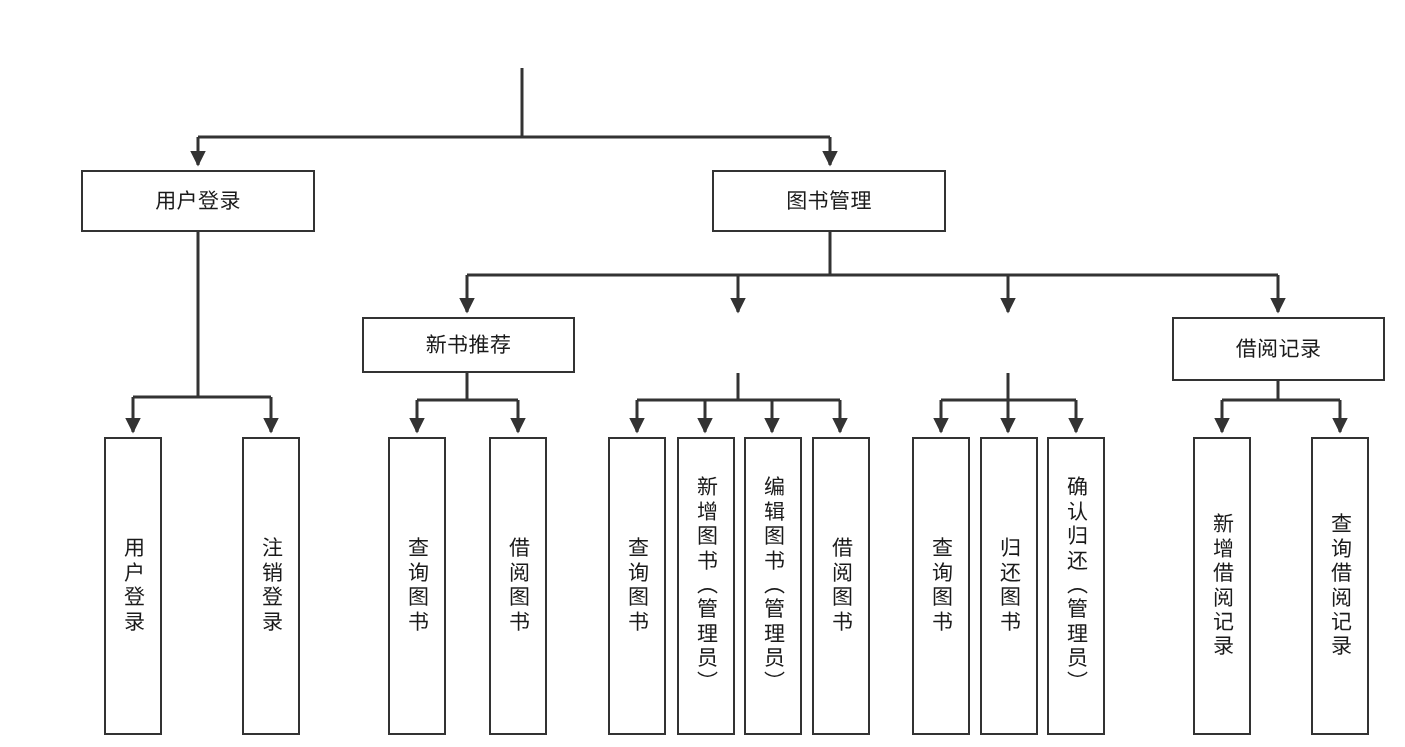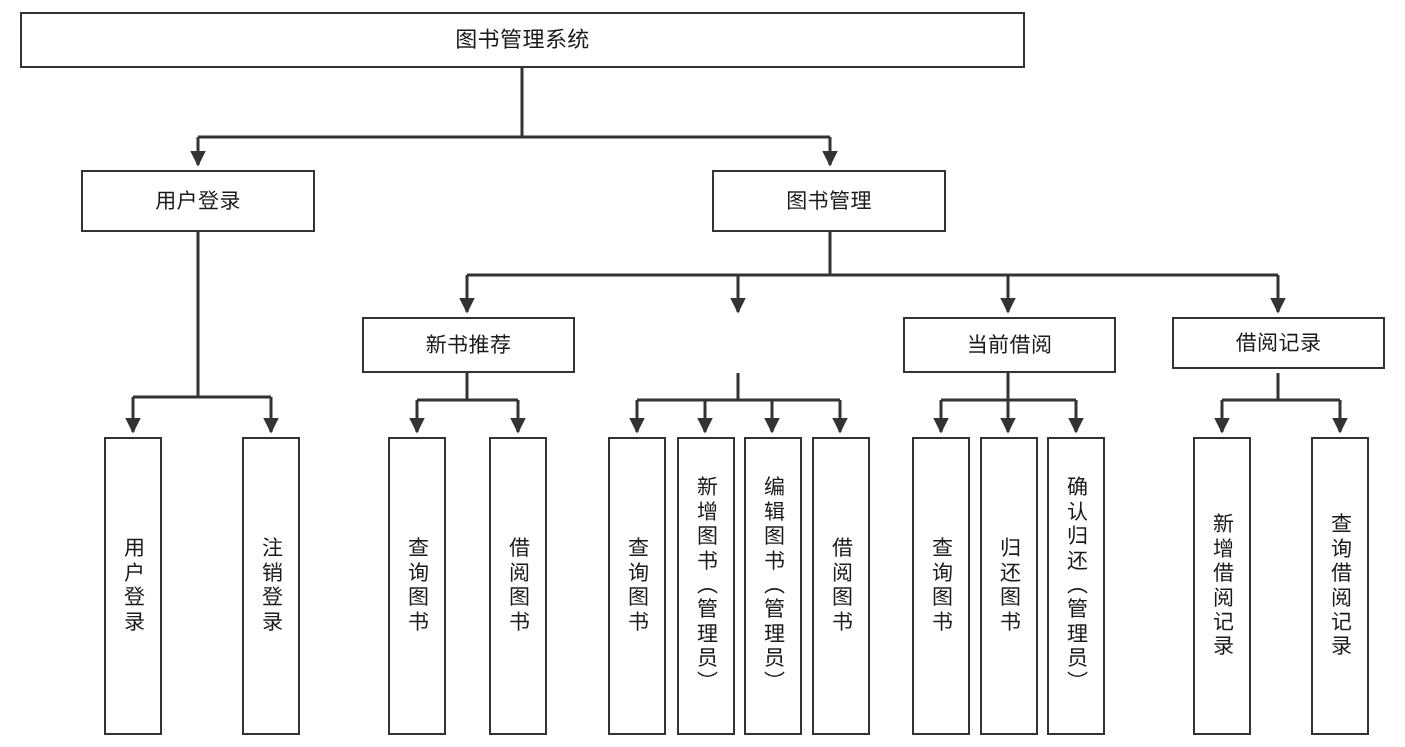--- a/index.html
+++ b/index.html
@@ -127,42 +127,36 @@
       <path d="M 1076,400 L 1076,432" marker-end="url(#arrow)"></path>
 
       <path d="M 1278,373 L 1278,400"></path>
       <path d="M 1222,400 L 1340,400"></path>
       <path d="M 1222,400 L 1222,432" marker-end="url(#arrow)"></path>
       <path d="M 1340,400 L 1340,432" marker-end="url(#arrow)"></path>
 
     </g>
   </svg>
 
-  <div class="node root" style="left:20px; top:12px; width:1005px; height:56px;">
-    <span class="label">图书管理系统</span>
-  </div>
 
   <div class="node branch" style="left:81px; top:170px; width:234px; height:62px;">
     <span class="label">用户登录</span>
   </div>
 
   <div class="node branch" style="left:712px; top:170px; width:234px; height:62px;">
     <span class="label">图书管理</span>
   </div>
 
   <div class="node branch" style="left:362px; top:317px; width:213px; height:56px;">
     <span class="label">新书推荐</span>
   </div>
 
 
-  <div class="node branch" style="left:903px; top:317px; width:213px; height:56px;">
-    <span class="label">当前借阅</span>
-  </div>
-
-  <div class="node branch" style="left:1172px; top:317px; width:213px; height:52px;">
+
+  <div class="node branch" style="left:1172px; top:317px; width:213px; height:64px;">
     <span class="label">借阅记录</span>
   </div>
 
   <div class="node leaf" style="left:104px; top:437px; width:58px; height:298px;">
     <span class="label">用户登录</span>
   </div>
 
   <div class="node leaf" style="left:242px; top:437px; width:58px; height:298px;">
     <span class="label">注销登录</span>
   </div>

